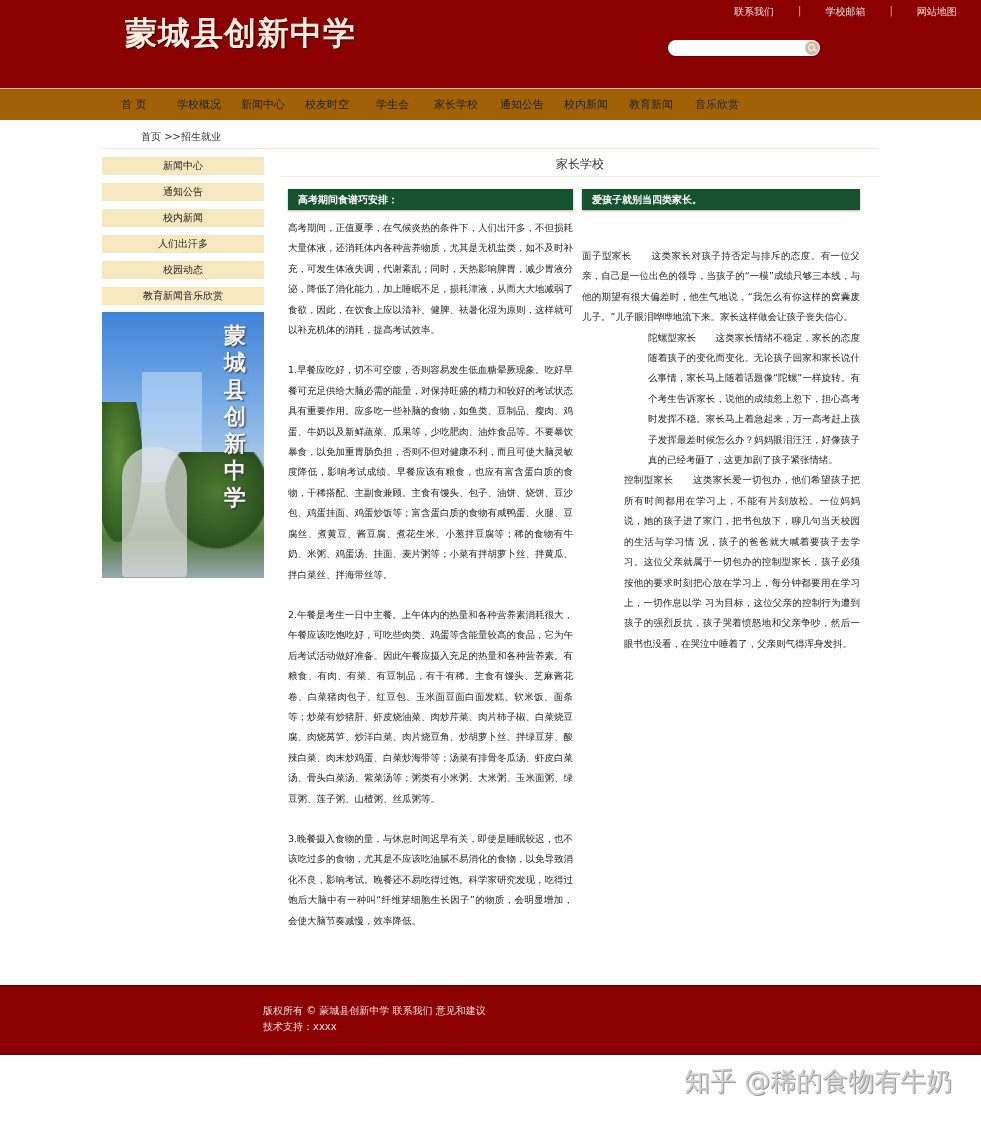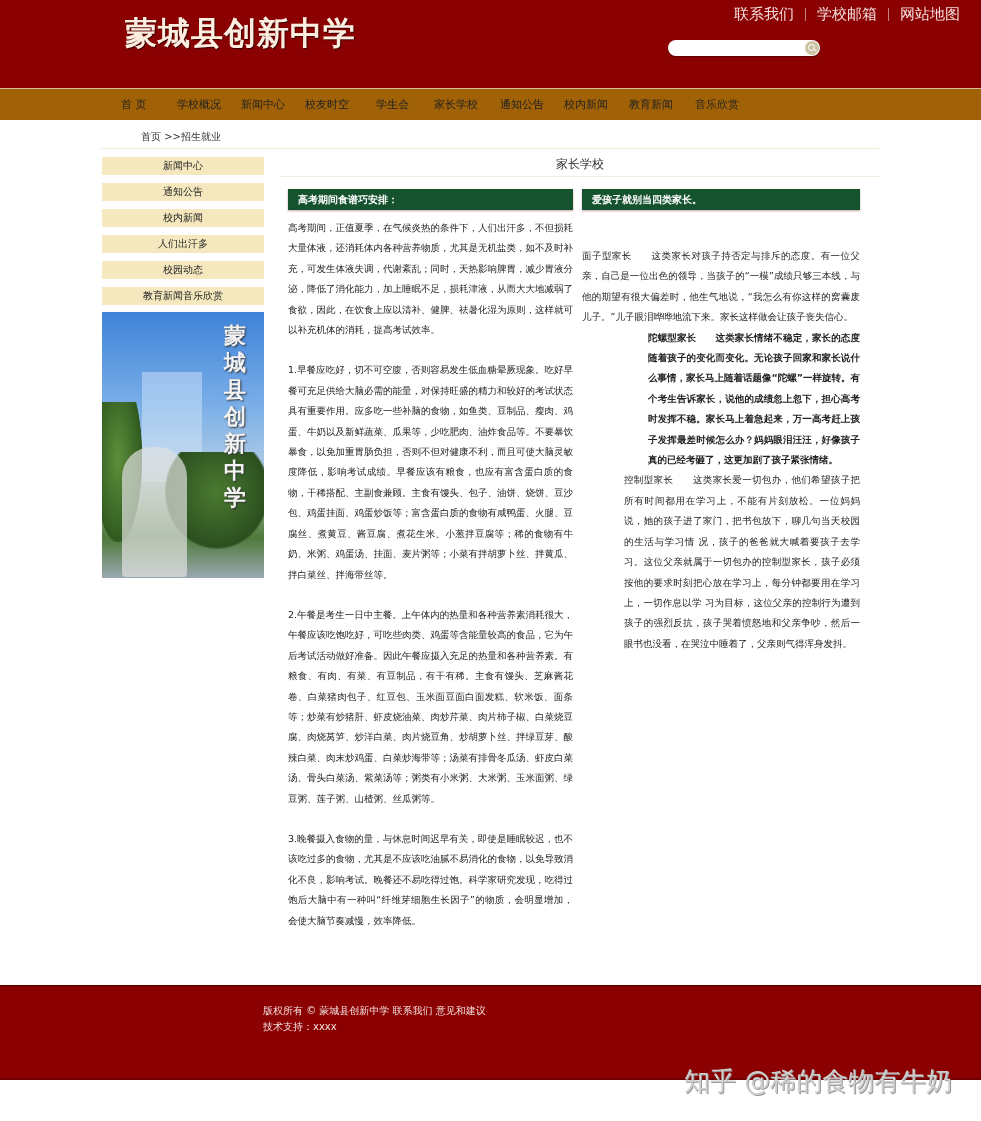--- a/index.html
+++ b/index.html
@@ -1,19 +1,19 @@
 <!DOCTYPE html>
 <html><head>
 <meta charset="utf-8">
 <style>
 *{margin:0;padding:0;box-sizing:border-box;}
 body{width:981px;height:1121px;background:#fff;font-family:"DejaVu Sans","Liberation Sans",sans-serif;color:#222;position:relative;overflow:hidden;}
 .header{position:absolute;left:0;top:0;width:981px;height:88px;background:#8b0000;}
 .logo{position:absolute;left:125px;top:12px;font-family:"DejaVu Serif","Liberation Serif",serif;font-weight:bold;font-size:32px;color:#fbeee0;letter-spacing:1px;text-shadow:1px 1px 1px #3a0000;}
-.toplinks{position:absolute;left:734px;top:5px;font-size:15px;color:#f3dede;display:flex;gap:10px;font-family:Liberation Serif, serif;}
+.toplinks{position:absolute;left:734px;top:5px;font-size:10px;color:#f3dede;display:flex;gap:24px;}
 .toplinks .sep{color:#d9a9a9;}
 .search{position:absolute;left:668px;top:40px;width:152px;height:16px;background:#fff;border-radius:8px;box-shadow:0 1px 1px #5a0000;}
 .search input{border:none;outline:none;background:transparent;width:130px;height:16px;padding-left:8px;font-size:10px;}
 .search .sbtn{position:absolute;right:1px;top:1px;width:14px;height:14px;border-radius:50%;background:#cbc3a4;}
 .search .sbtn:before{content:"";position:absolute;left:3px;top:3px;width:5px;height:5px;border:1px solid #fff;border-radius:50%;}
 .search .sbtn:after{content:"";position:absolute;left:9px;top:9px;width:3px;height:1px;background:#fff;transform:rotate(45deg);}
 .nav{position:absolute;left:0;top:88px;width:981px;height:32px;background:#a16207;border-top:1px solid #d8b8a0;}
 .nav ul{list-style:none;position:absolute;left:121px;top:8px;display:flex;}
 .nav li{font-family:"DejaVu Serif","Liberation Serif",serif;font-size:11px;color:#222;margin-right:0;}
 .crumb{position:absolute;left:101px;top:130px;font-size:10px;color:#333;margin-left:40px;}
@@ -29,25 +29,25 @@
 .ptitle{position:absolute;left:280px;top:156px;width:600px;text-align:center;font-family:"DejaVu Serif","Liberation Serif",serif;font-size:12px;color:#333;}
 .ptitleline{position:absolute;left:280px;top:176px;width:600px;height:1px;background:#f3eee2;}
 .col{position:absolute;top:189px;}
 .col-left{left:288px;width:285px;}
 .col-right{left:582px;width:278px;}
 .col-head{height:21px;background:#14532d;color:#fff;font-size:10px;font-weight:bold;line-height:21px;padding-left:10px;box-shadow:0 1px 2px #c9a4a4;}
 .txt{font-size:9.5px;line-height:20.4px;color:#222;text-align:justify;margin-top:8px;}
 .txt p{margin-bottom:20px;}
 .col-right .txt{margin-top:36px;}
 .col-right .txt p{margin-bottom:0;}
-.indent{padding-left:66px;font-weight:bold;}
+.indent{padding-left:66px;}
 .indent2{padding-left:52px;}
 .indent3{padding-left:42px;}
 .indent4{padding-left:40px;}
-.footer{position:absolute;left:0;top:985px;width:981px;height:95px;background:#8b0000;border-top:2px solid #6e0000;border-bottom:2px solid #6e0000;}
+.footer{position:absolute;left:0;top:985px;width:981px;height:70px;background:#8b0000;border-top:2px solid #6e0000;border-bottom:2px solid #6e0000;}
 .footer .f1{position:absolute;left:263px;top:17px;font-size:10px;color:#f1dede;}
 .footer .f2{position:absolute;left:263px;top:33px;font-size:10px;color:#f1dede;}
 .watermark{position:absolute;left:684px;top:1064px;font-size:26px;color:#cfcfcf;text-shadow:1px 1px 0 #999;}
 </style>
 </head>
 <body>
 
 <div class="header">
   <div class="logo">蒙城县创新中学</div>
   <div class="toplinks">

